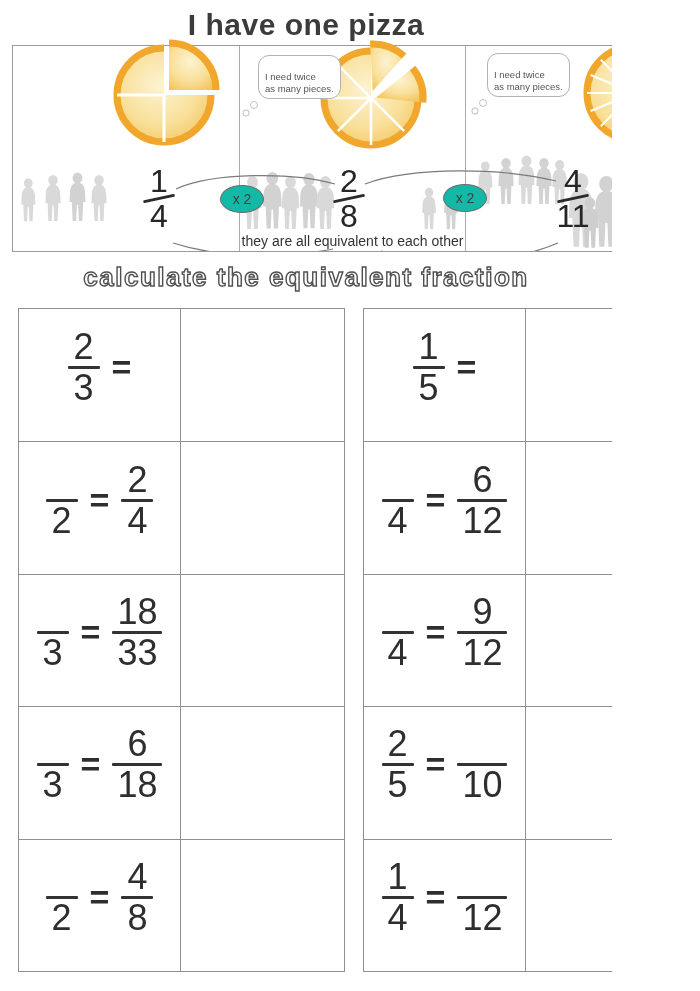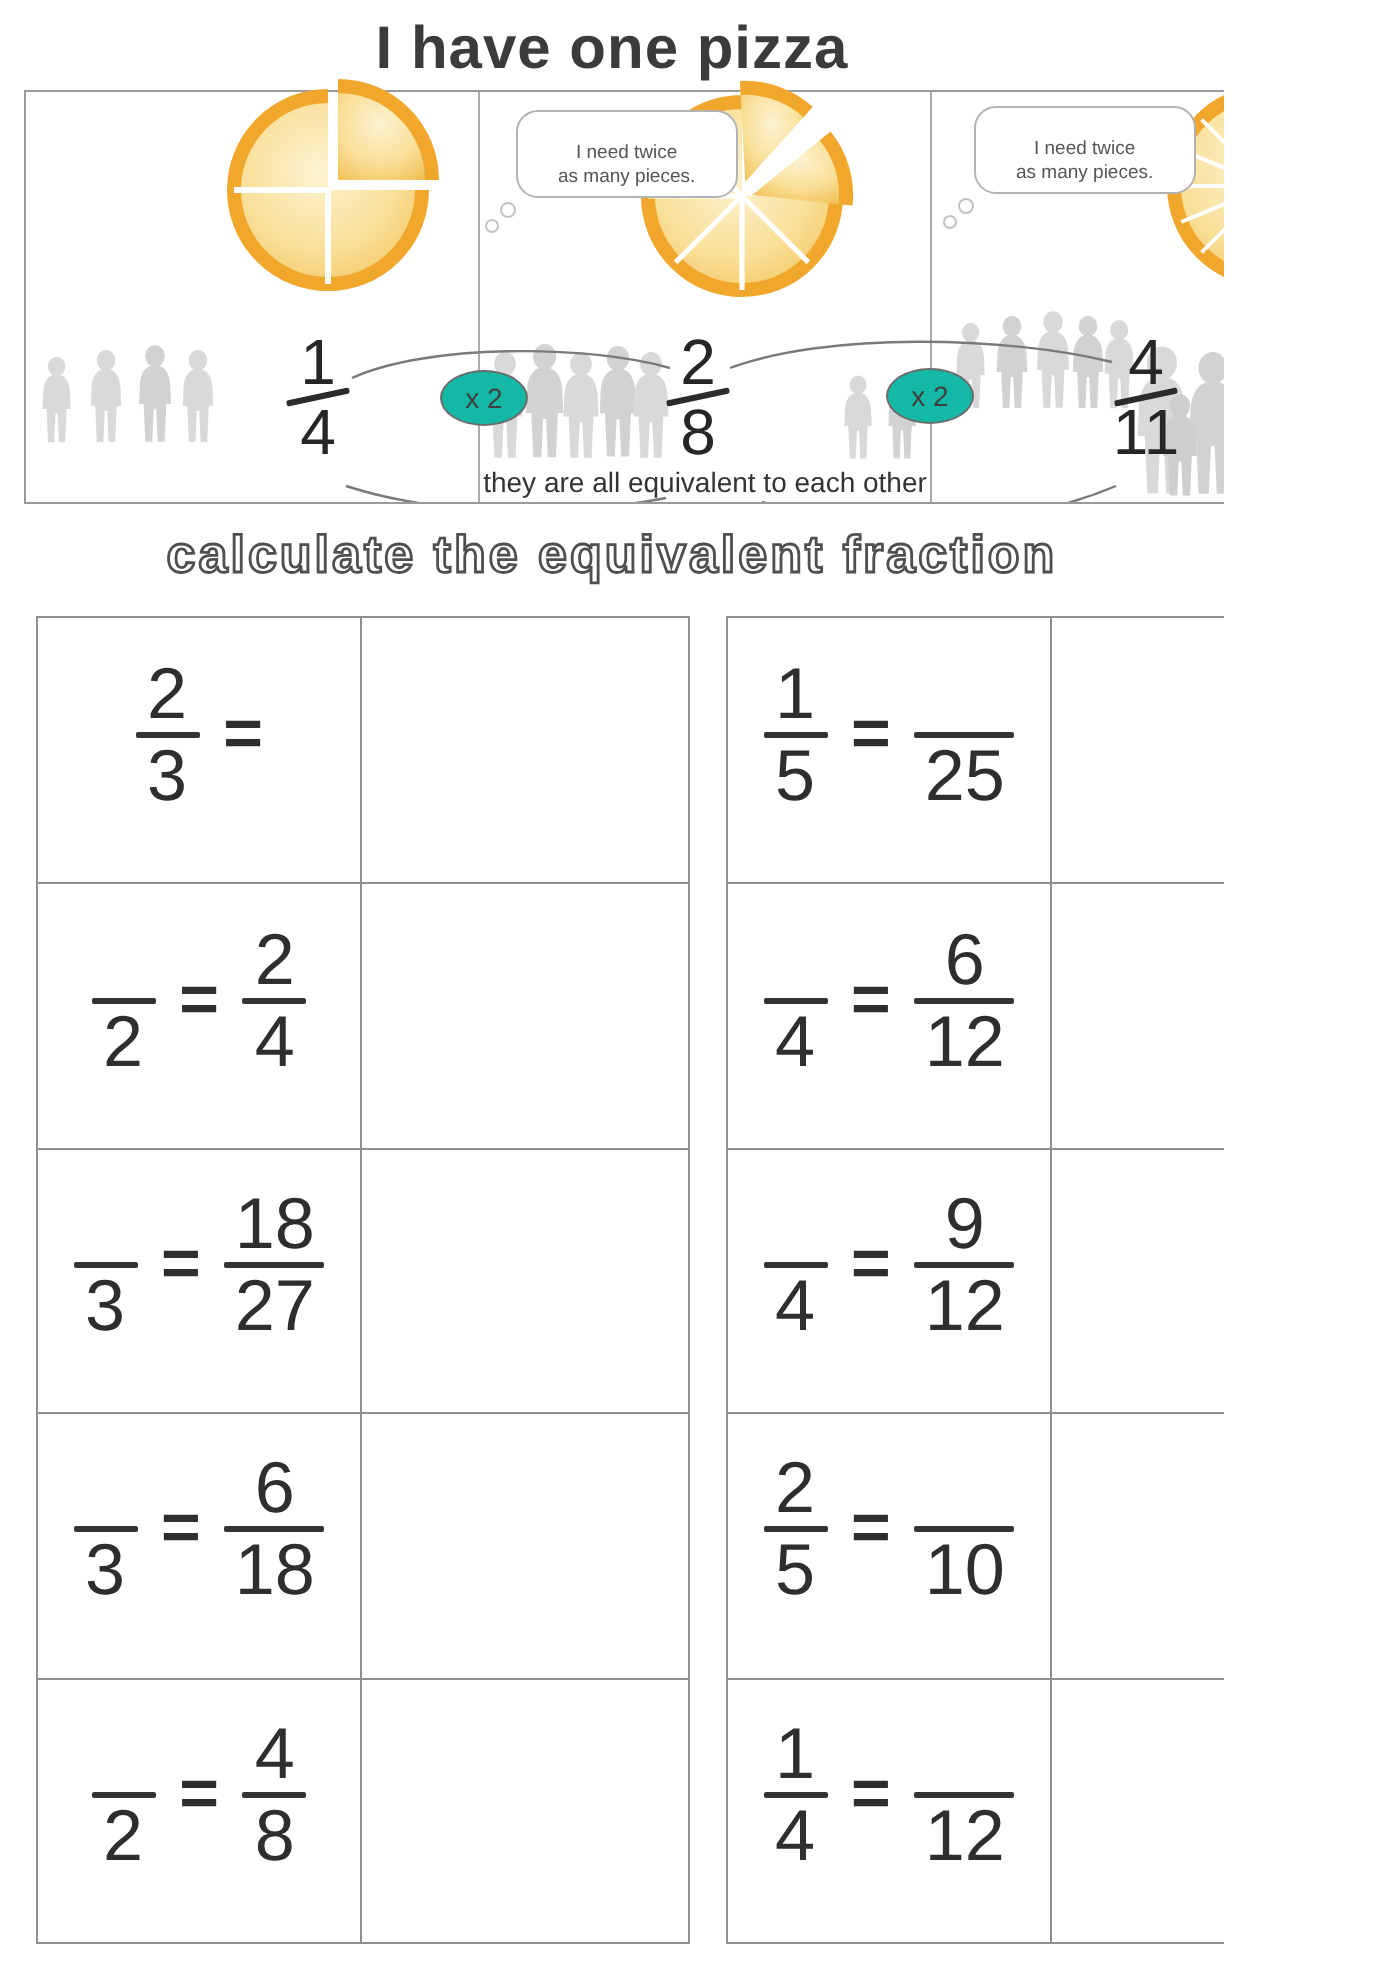--- a/index.html
+++ b/index.html
@@ -12,22 +12,22 @@
 
   
   .pbox{position:absolute;left:12px;top:45px;width:679px;height:205px;
         border:1px solid #9a9a9a;}
   .vdiv{position:absolute;top:0;bottom:0;width:1px;background:#ababab;}
   .pz{position:absolute;}
   .ppl{position:absolute;}
   .curves{position:absolute;left:0;top:0;}
 
   .bubble{position:absolute;background:#fff;border:1.2px solid #b3b3b3;
-          border-radius:11px;padding:4px 20px;font-size:9.5px;line-height:1.2;
-          color:#555;white-space:pre-line;text-align:center;z-index:6;}
+          border-radius:11px;padding:4px 6px;font-size:9.5px;line-height:1.2;
+          color:#555;white-space:pre-line;z-index:6;}
   .bubble::after{content:"";position:absolute;left:-9px;bottom:-11px;width:6px;height:6px;
           border:1px solid #c2c2c2;border-radius:50%;background:#fff;
           box-shadow:-8px 8px 0 -1.5px #fff,-8px 8px 0 -0.5px #c2c2c2;}
 
   .mult{position:absolute;width:42px;height:26px;background:#14b8a6;border:1.2px solid #6b6b6b;
         border-radius:50%;display:flex;align-items:center;justify-content:center;
         font-size:14px;color:#3f3f3f;z-index:5;}
 
   .tfrac{position:absolute;width:72px;text-align:center;color:#262626;z-index:4;}
   .tfrac .tnum,.tfrac .tden{font-size:32px;line-height:26px;}
@@ -240,21 +240,21 @@
     <div class="cell ecell">
       <div class="frac">
         <div class="fnum"></div>
         <div class="fbar"></div>
         <div class="fden">3</div>
       </div>
       <div class="eq">=</div>
       <div class="frac">
         <div class="fnum">18</div>
         <div class="fbar"></div>
-        <div class="fden">27</div>
+        <div class="fden">33</div>
       </div>
     </div>
     <div class="cell acell"></div>
 
     <div class="cell ecell">
       <div class="frac">
         <div class="fnum"></div>
         <div class="fbar"></div>
         <div class="fden">3</div>
       </div>
@@ -285,25 +285,20 @@
 
   <div class="wtable right">
 
     <div class="cell ecell">
       <div class="frac">
         <div class="fnum">1</div>
         <div class="fbar"></div>
         <div class="fden">5</div>
       </div>
       <div class="eq">=</div>
-      <div class="frac">
-        <div class="fnum"></div>
-        <div class="fbar"></div>
-        <div class="fden">25</div>
-      </div>
     </div>
     <div class="cell acell"></div>
 
     <div class="cell ecell">
       <div class="frac">
         <div class="fnum"></div>
         <div class="fbar"></div>
         <div class="fden">4</div>
       </div>
       <div class="eq">=</div>

